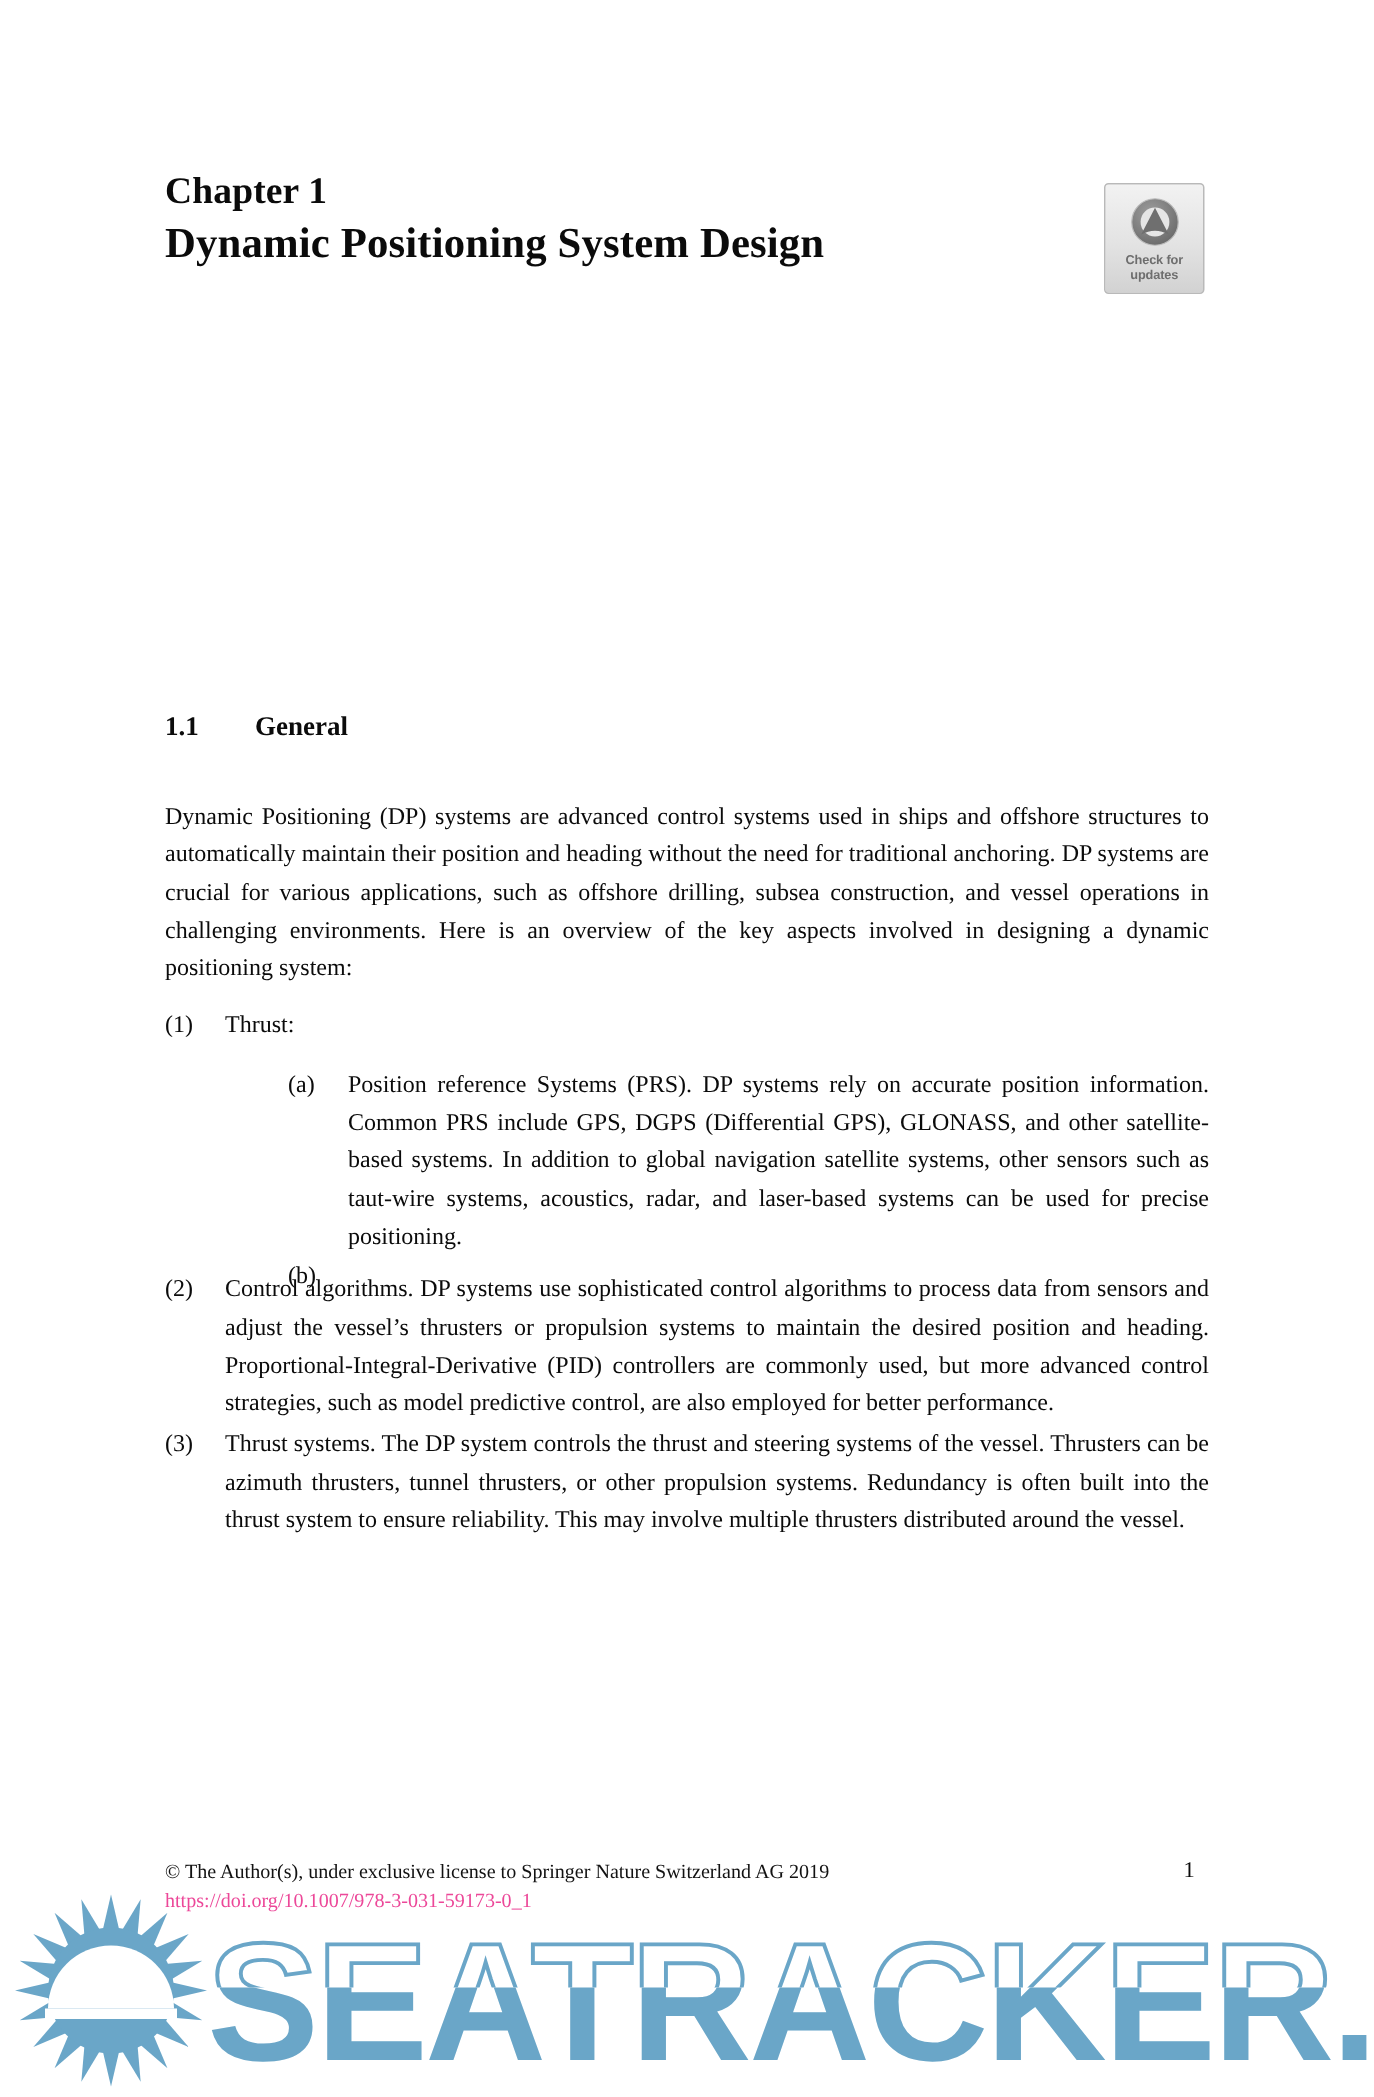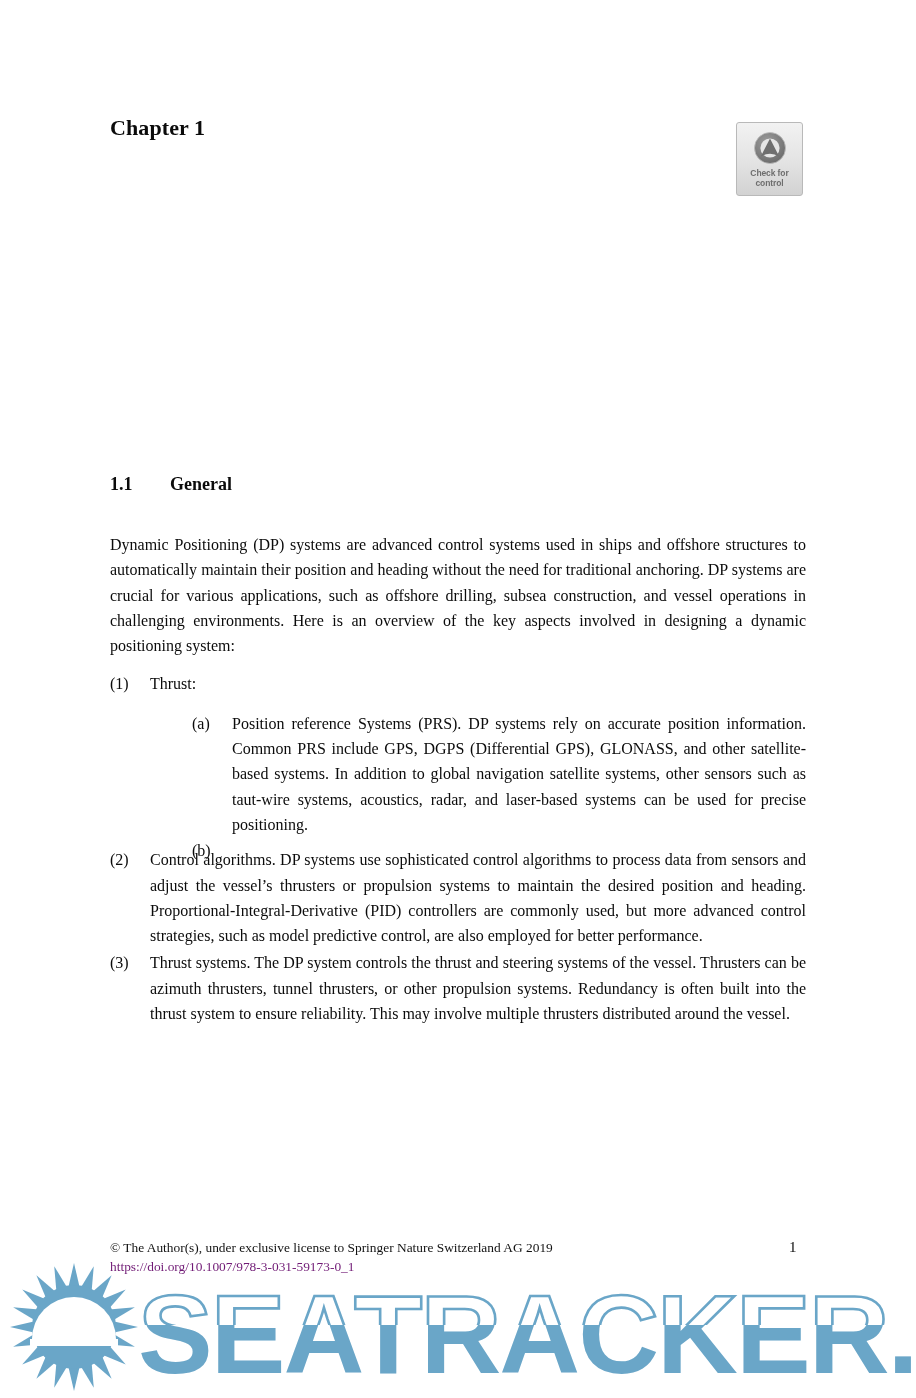--- a/index.html
+++ b/index.html
@@ -26,21 +26,21 @@
   }
 
   
   .chapter-head {
     position: absolute;
     left: 110px;
     top: 112px;
     width: 600px;
   }
   .chapter-label {
-    font-size: 22px;
+    font-size: 25px;
     font-weight: bold;
     line-height: 31px;
     letter-spacing: 0.1px;
   }
   .chapter-title {
     font-size: 28.5px;
     font-weight: bold;
     line-height: 36px;
     letter-spacing: 0.1px;
     margin-top: 2px;
@@ -154,21 +154,21 @@
     position: absolute;
     left: 110px;
     top: 1238px;
     width: 696px;
     font-size: 13.4px;
     line-height: 19px;
     color: #121212;
   }
   .footer .line { white-space: nowrap; }
   .footer .bk-title { font-style: italic; }
-  .footer .doi { color: #701a75; }
+  .footer .doi { color: #ec4899; }
   .page-number {
     position: absolute;
     left: 789px;
     top: 1238px;
     font-size: 15px;
     line-height: 19px;
   }
 
   
   .watermark {
@@ -194,39 +194,40 @@
     height: 135px;
   }
 </style>
 </head>
 <body>
 
 <div class="page">
 
   <div class="chapter-head">
     <div class="chapter-label">Chapter 1</div>
+    <div class="chapter-title">Dynamic Positioning System Design</div>
   </div>
 
   <div class="crossmark">
     <svg class="crossmark-icon" viewBox="0 0 40 40">
       <defs>
         <radialGradient id="ringGrad" cx="40%" cy="32%" r="72%">
           <stop offset="0%" stop-color="#9d9d9d"></stop>
           <stop offset="65%" stop-color="#7d7d7d"></stop>
           <stop offset="100%" stop-color="#6a6a6a"></stop>
         </radialGradient>
       </defs>
       <circle cx="20" cy="19" r="15.5" fill="url(#ringGrad)"></circle>
       <circle cx="20" cy="19" r="9.6" fill="#e6e6e6"></circle>
       <path d="M20 9.5 L29.2 27.4 Q20 22.2 10.8 27.4 Z" fill="#6f6f6f"></path>
       <circle cx="20" cy="19" r="15.5" fill="none" stroke="#bcbcbc" stroke-width="0.8"></circle>
     </svg>
     <div class="crossmark-text">
       <div>Check for</div>
-      <div>control</div>
+      <div>updates</div>
     </div>
   </div>
 
   <div class="section-heading">
     <span class="sec-num">1.1</span><span>General</span>
   </div>
 
   <div class="body-col">
 
     <p class="intro-para">Dynamic Positioning (DP) systems are advanced control systems used in ships and offshore structures to automatically maintain their position and heading without the need for traditional anchoring. DP systems are crucial for various applications, such as offshore drilling, subsea construction, and vessel operations in challenging environments. Here is an overview of the key aspects involved in designing a dynamic positioning system:</p>

